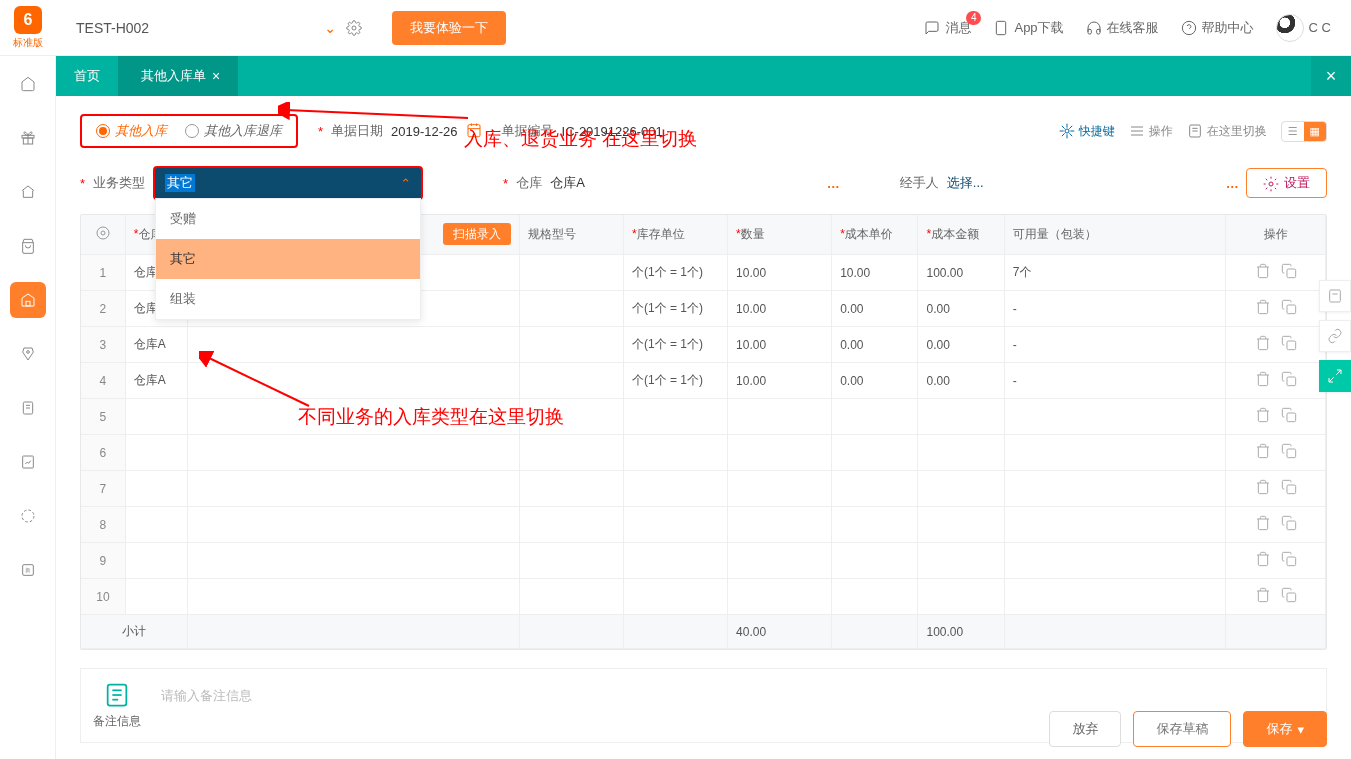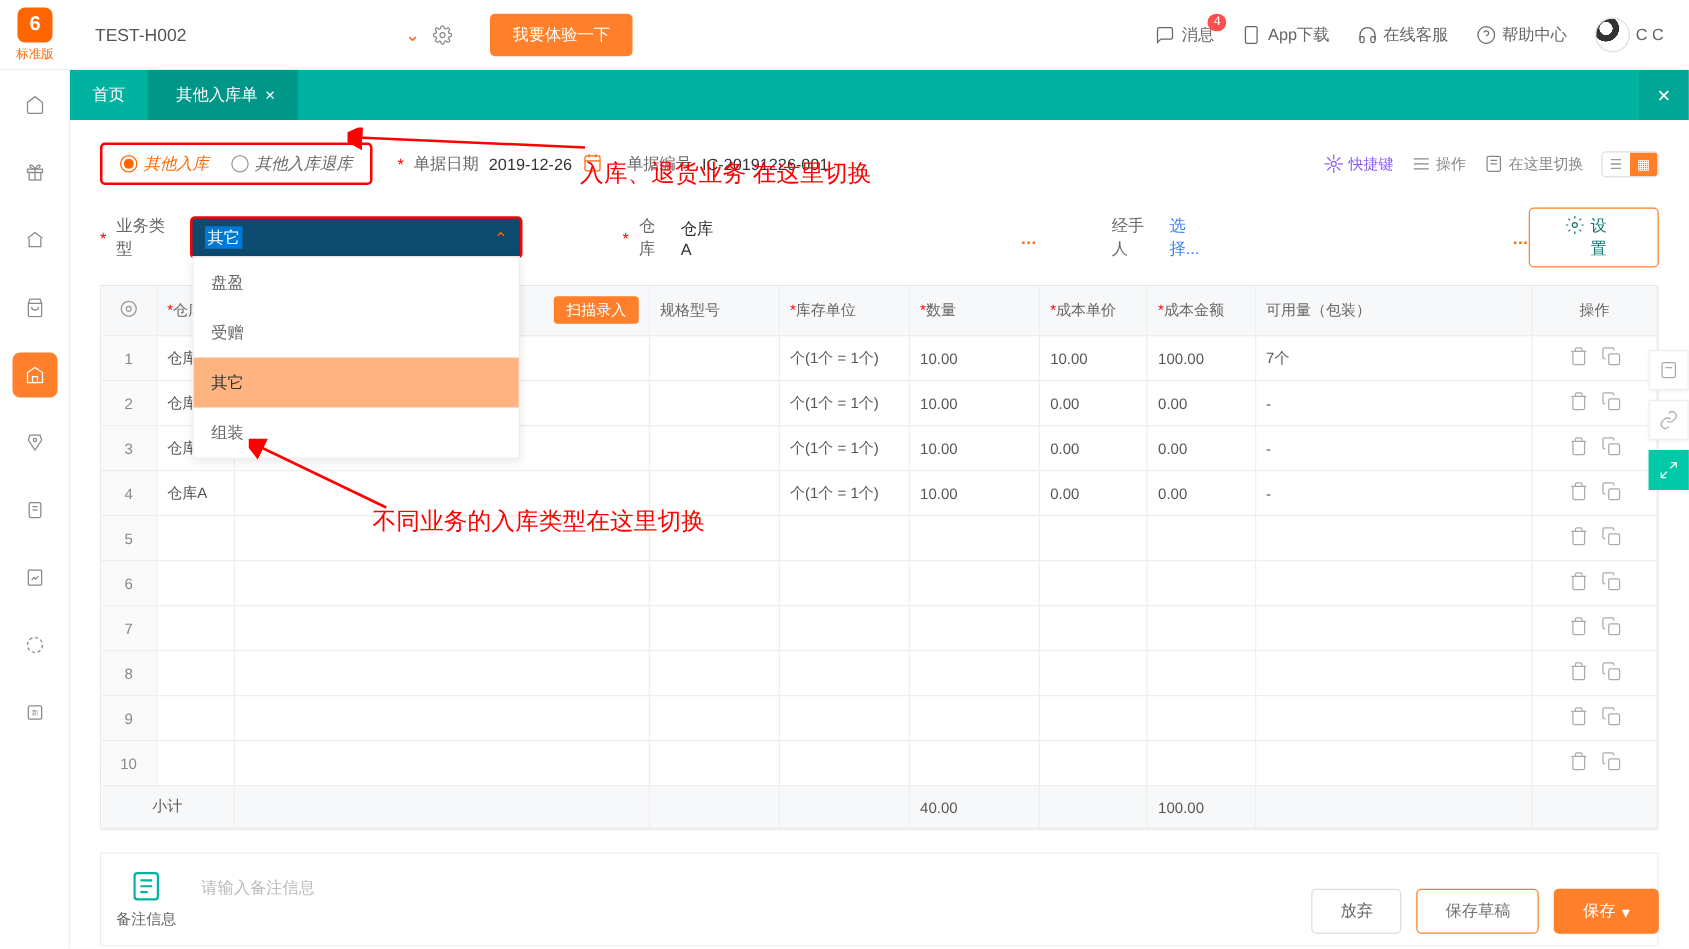--- a/index.html
+++ b/index.html
@@ -33,38 +33,38 @@
 .radio { display: flex; align-items: center; gap: 5px; color: #666; }
 .radio.checked { color: #ff6600; }
 .radio-circle { width: 14px; height: 14px; border: 1px solid #999; border-radius: 50%; display: inline-flex; align-items: center; justify-content: center; }
 .radio.checked .radio-circle { border-color: #ff6600; }
 .radio.checked .radio-circle::after { content: ""; width: 8px; height: 8px; background: #ff6600; border-radius: 50%; }
 .date-field, .doc-field { display: flex; align-items: center; gap: 8px; color: #666; }
 .date-field .req { color: #f00; }
 .cal-icon { color: #ff6600; }
 .actions-right { margin-left: auto; display: flex; align-items: center; gap: 14px; color: #888; font-size: 12px; }
 .actions-right .act { display: flex; align-items: center; gap: 4px; }
-.actions-right .act.orange { color: #8b5cf6; justify-content: space-between; }
+.actions-right .act.orange { color: #0369a1; justify-content: space-between; }
 .view-toggle { display: flex; border: 1px solid #ddd; border-radius: 4px; overflow: hidden; }
 .view-toggle div { padding: 3px 6px; font-size: 11px; color: #999; }
 .view-toggle div.active { background: #ff7f2a; color: #fff; }
 .form-row { display: flex; align-items: center; margin-bottom: 14px; position: relative; }
 .form-field { display: flex; align-items: center; gap: 8px; position: relative; }
 .form-field .req { color: #f00; }
 .form-label { color: #666; }
 .form-value { color: #333; }
-.form-placeholder { color: #3b82f6; }
+.form-placeholder { color: #0c4a6e; }
 .dots { color: #ff6600; margin-left: 6px; font-weight: bold; }
 .biztype-select { border: 2px solid #f00; border-radius: 4px; width: 270px; height: 34px; display: flex; align-items: center; padding: 0 10px; position: relative; background: #0c4a6e; }
 .biztype-value { background: #0078d4; color: #fff; padding: 0 2px; }
 .biztype-arrow { margin-left: auto; color: #ff6600; }
 .dropdown { position: absolute; top: 100%; left: 0; right: 0; background: #fff; border: 1px solid #eee; box-shadow: 0 2px 8px rgba(0,0,0,.1); z-index: 100; }
 .dropdown-item { padding: 11px 14px; color: #666; }
 .dropdown-item.hover { background: #ffb380; color: #333; }
-.settings-btn { margin-left: auto; border: 1px solid #ff7f2a; color: #0f766e; padding: 5px 28px; border-radius: 4px; display: flex; align-items: flex-start; gap: 5px; }
+.settings-btn { margin-left: auto; border: 1px solid #ff7f2a; color: #be185d; padding: 5px 16px; border-radius: 4px; display: flex; align-items: flex-end; gap: 5px; }
 .table-wrap { border: 1px solid #e8e8e8; border-radius: 2px; overflow: hidden; }
 .tbl { width: 100%; border-collapse: collapse; table-layout: fixed; }
 .tbl th { background: #f7f8fa; padding: 10px 8px; text-align: left; color: #666; font-weight: normal; border-right: 1px solid #eee; border-bottom: 1px solid #eee; font-size: 12px; }
 .tbl td { padding: 8px; border-right: 1px solid #eee; border-bottom: 1px solid #eee; color: #555; font-size: 12px; height: 32px; }
 .tbl th .req { color: #f00; }
 .tbl .rownum { text-align: center; color: #888; background: #fafafa; }
 .tbl .gear-h { text-align: center; color: #999; }
 .scan-btn { background: #ff7f2a; color: #fff; padding: 4px 10px; border-radius: 3px; font-size: 12px; }
 .op-icons { display: flex; gap: 10px; justify-content: center; color: #aaa; }
 .subtotal-row td { background: #f7f8fa; color: #555; font-weight: 500; }
@@ -278,21 +278,20 @@
 
       <div class="form-row">
         <div class="form-field" style="margin-right:8px;">
           <span class="req">*</span>
             <span class="form-label">业务类型</span>
         </div>
         <div class="biztype-select">
           <span class="biztype-value">其它</span>
           <span class="biztype-arrow">⌃</span>
           <div class="dropdown">
-            <div class="dropdown-item">盘盈</div>
             <div class="dropdown-item">受赠</div>
             <div class="dropdown-item hover">其它</div>
             <div class="dropdown-item">组装</div>
           </div>
         </div>
         <div class="form-field" style="margin-left:80px;">
           <span class="req">*</span>
             <span class="form-label">仓库</span>
           <span class="form-value">仓库A</span>
           <span style="width:220px;"></span>

